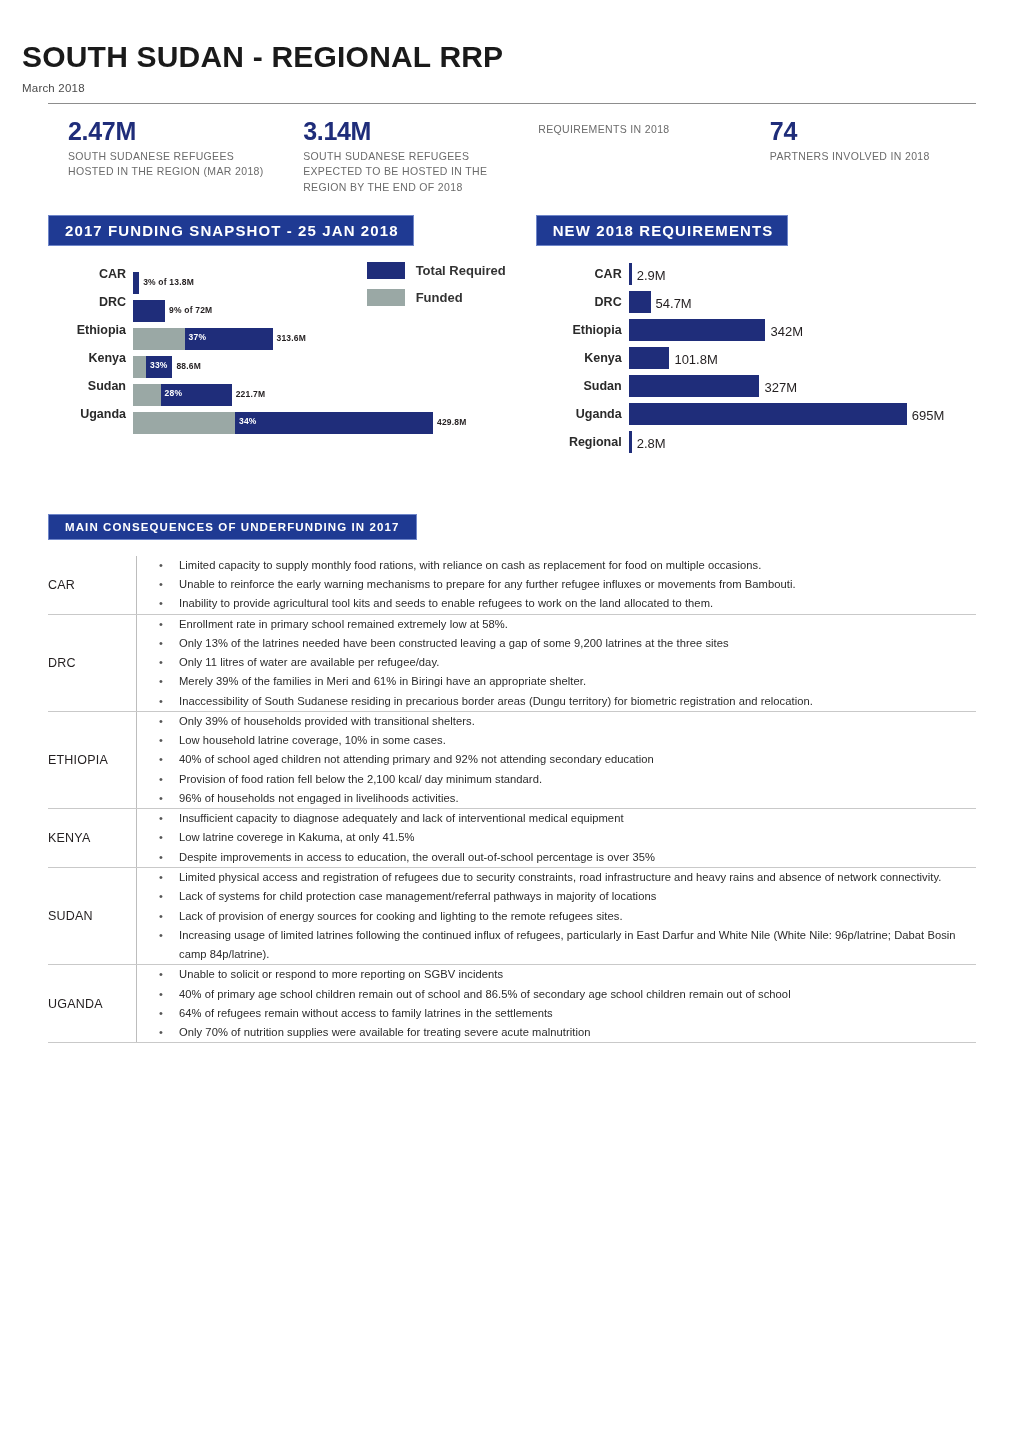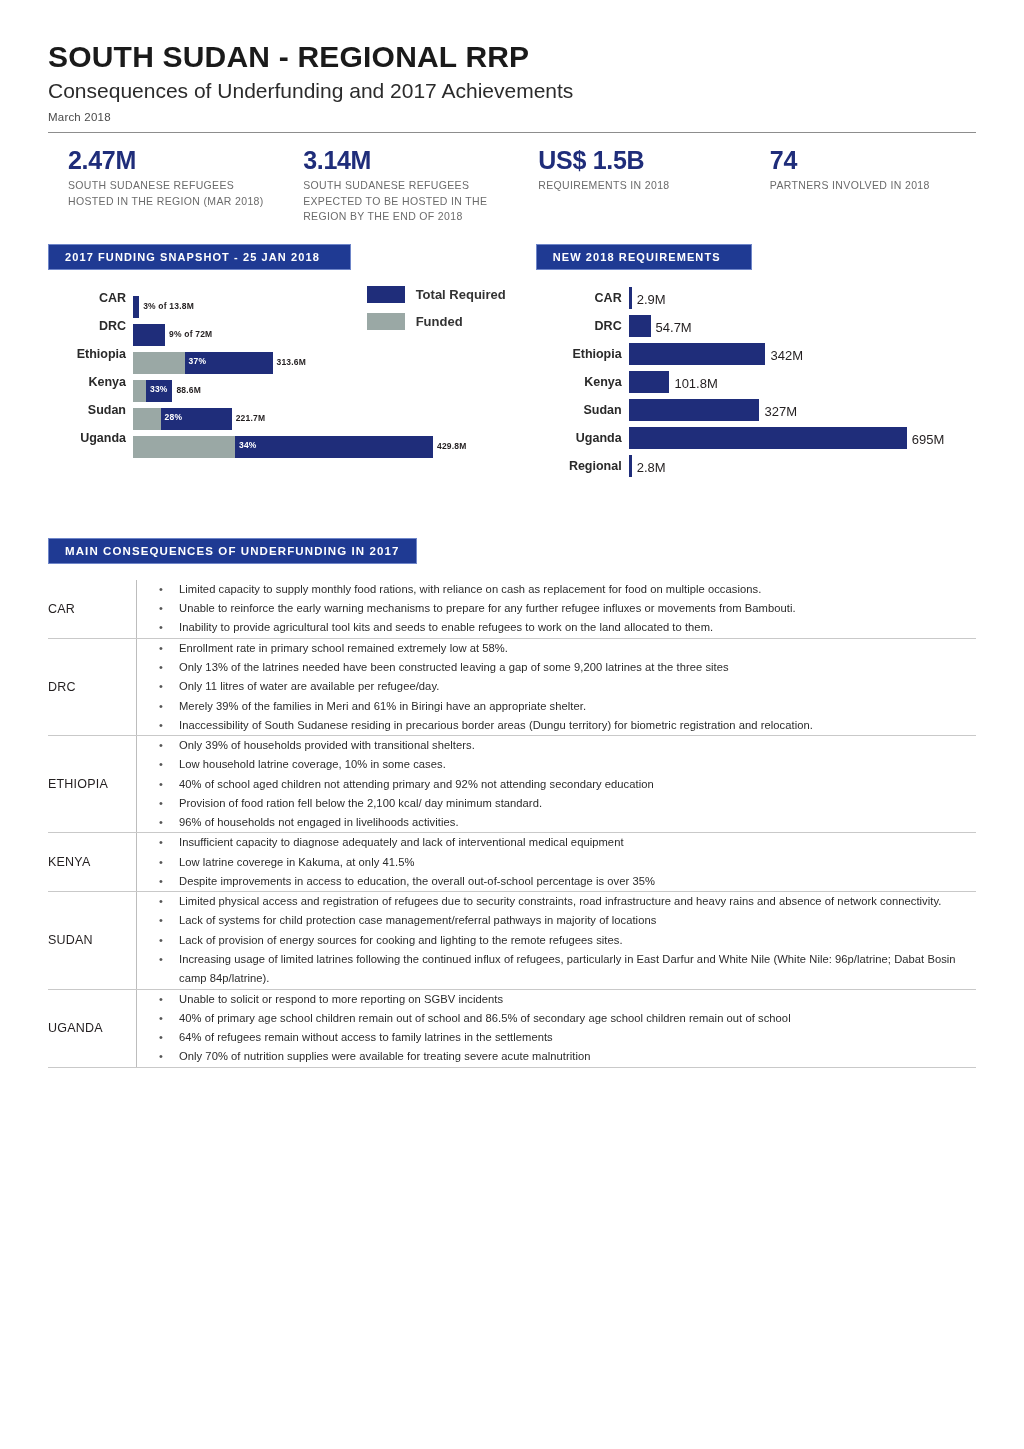--- a/index.html
+++ b/index.html
@@ -6,21 +6,21 @@
   body {
     width:1024px; height:1449px;
     background:#ffffff;
     font-family:"Liberation Sans", sans-serif;
     color:#231f20;
     overflow:hidden;
   }
   .page { position:relative; width:1024px; height:1449px; padding:0; box-sizing:border-box; }
 
   
-  .hdr { padding:40px 48px 0 48px; }
+  .hdr { padding:40px 48px 0 22px; }
   .hdr h1 {
     margin:0; font-size:30px; font-weight:bold; letter-spacing:0.2px;
     color:#1a1a1a; line-height:1.12;
   }
   .hdr h2 {
     margin:4px 0 0 0; font-size:21px; font-weight:normal;
     color:#2b2b2b; line-height:1.2;
   }
   .hdr .date {
     margin:8px 0 0 0; font-size:11.5px; color:#4a4a4a; letter-spacing:0.2px;
@@ -46,22 +46,22 @@
   
   .charts { display:flex; padding:20px 48px 0 48px; }
   .chart-col { box-sizing:border-box; }
   .chart-col.left  { width:476px; }
   .chart-col.right { width:476px; padding-left:24px; }
 
   .chart-title {
     display:inline-block;
     background:#1f3a93;
     color:#ffffff;
-    font-size:11px; font-weight:bold; letter-spacing:1.1px;
-    padding:6px 30px 6px 16px;
+    font-size:15px; font-weight:bold; letter-spacing:1.1px;
+    padding:6px 14px 6px 16px;
     border:1px solid #6f86c9;
   }
 
   .chart-body { margin-top:14px; position:relative; }
 
   .brow { display:flex; align-items:center; height:28px; }
   .brow .blabel {
     width:78px; text-align:right; padding-right:7px;
     font-size:12.5px; font-weight:bold; color:#2a2a2a;
     white-space:nowrap;
@@ -139,36 +139,34 @@
     color:#555; font-size:11px;
   }
 </style>
 </head>
 <body>
 
 <div class="page">
 
   <div class="hdr">
     <h1>SOUTH SUDAN - REGIONAL RRP</h1>
-    <h2>Consequences of Underfunding and 2017 Achievements</h2>
     <div class="date">March 2018</div>
   </div>
   <div class="rule"></div>
 
   <div class="kpis">
     <div class="kpi kpi-1">
       <div class="num">2.47M</div>
       <div class="cap">SOUTH SUDANESE REFUGEES HOSTED IN THE REGION (MAR 2018)</div>
     </div>
     <div class="kpi kpi-2">
       <div class="num">3.14M</div>
       <div class="cap">SOUTH SUDANESE REFUGEES EXPECTED TO BE HOSTED IN THE REGION BY THE END OF 2018</div>
     </div>
     <div class="kpi kpi-3">
-      <div class="num">US$ 1.5B</div>
       <div class="cap">REQUIREMENTS IN 2018</div>
     </div>
     <div class="kpi kpi-4">
       <div class="num">74</div>
       <div class="cap">PARTNERS INVOLVED IN 2018</div>
     </div>
   </div>
 
   <div class="charts">
 

